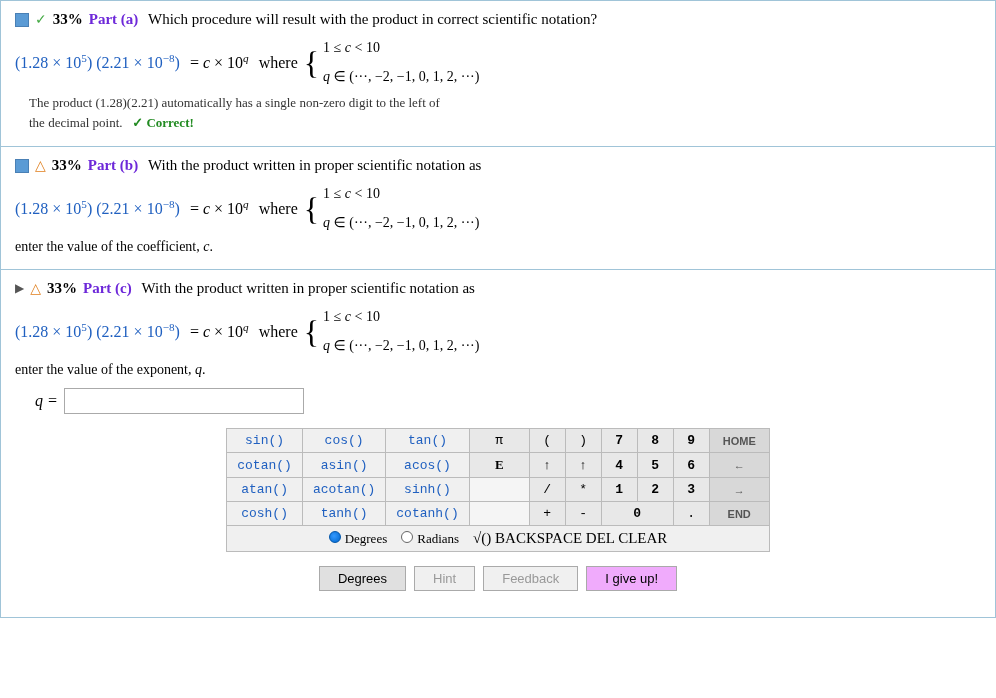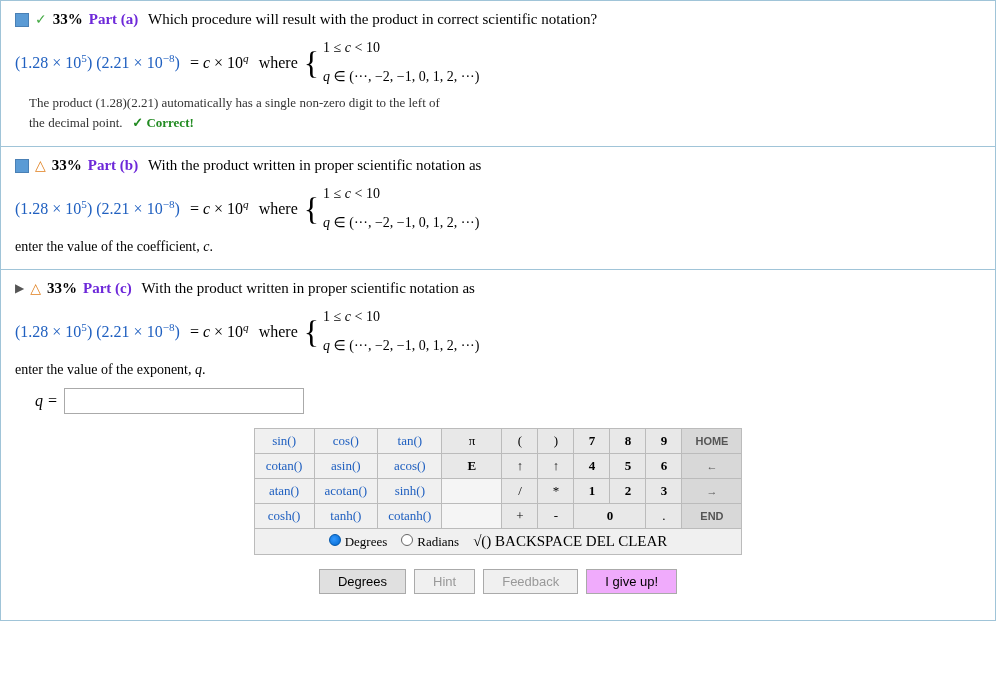--- a/index.html
+++ b/index.html
@@ -134,21 +134,21 @@
       font-size: 13px;
     }
     .calc-table td {
       border: 1px solid #bbb;
       padding: 4px 10px;
       text-align: center;
       cursor: pointer;
       min-width: 60px;
       background: #f0f0f0;
       color: #2060c0;
-      font-family: Liberation Serif, serif;
+      font-family: Liberation Mono, monospace;
       font-size: 13px;
     }
     .calc-table td.num-key {
       background: #e8e8e8;
       color: #000;
       font-weight: bold;
       min-width: 36px;
     }
     .calc-table td.op-key {
       background: #e8e8e8;

